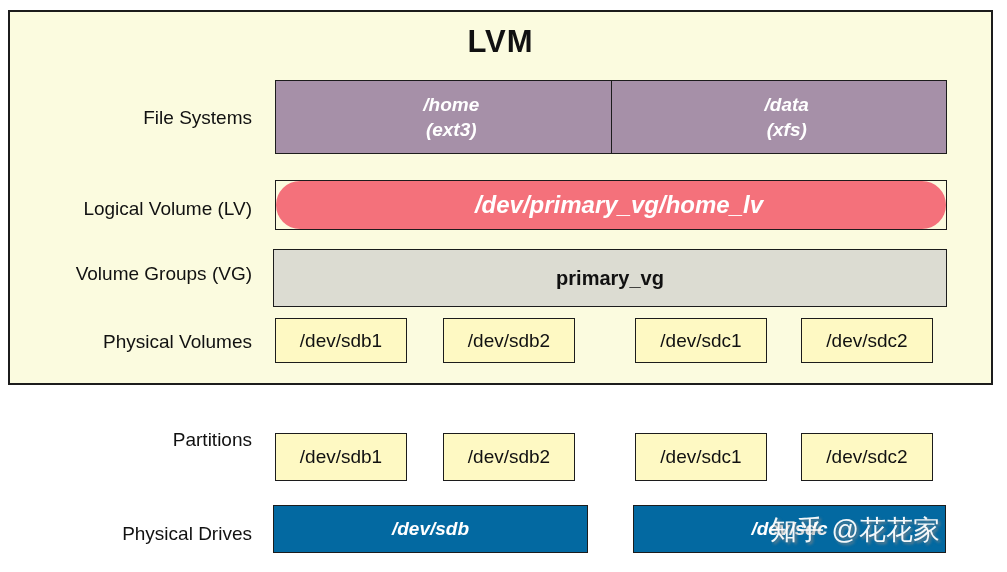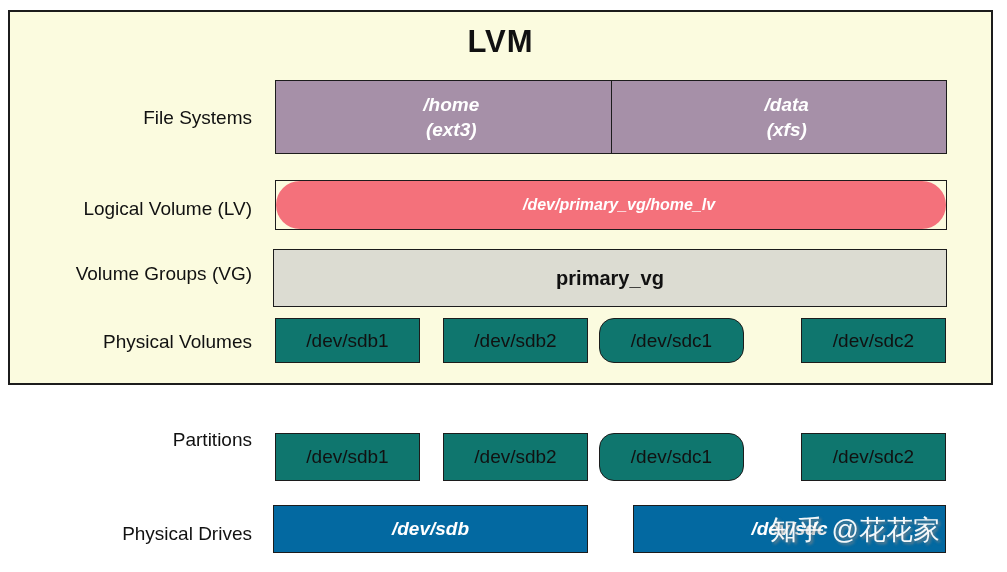--- a/index.html
+++ b/index.html
@@ -29,36 +29,36 @@
   }
   .split-row .cell {
     flex:1; display:flex; flex-direction:column;
     align-items:center; justify-content:center;
     color:#ffffff; font-weight:bold; font-style:italic;padding-left:16px;
   }
   .split-row .cell + .cell { border-left:1px solid #1c1c1c; }
   .fs-row { top:80px; height:74px; }
   .fs-row .cell { background:#a690a8; font-size:19px; line-height:25px; }
   .lv-row { top:180px; height:50px; }
-  .lv-row .cell { background:#f4717b; font-size:16px;border-radius:24px; }
+  .lv-row .cell { background:#f4717b; font-size:24px;border-radius:24px; }
   .vg-row {
     position:absolute; left:273px; top:249px; width:674px; height:58px;
     background:#dcdcd2; border:1px solid #1c1c1c;
     display:flex; align-items:center; justify-content:center;
     font-size:20px; font-weight:bold; color:#111;
   }
   .small-box {
-    position:absolute; width:145px; height:45px;
-    background:#0f766e; border:1px solid #1c1c1c;
+    position:absolute; width:132px; height:45px;
+    background:#fef9c3; border:1px solid #1c1c1c;
     display:flex; align-items:center; justify-content:center;
     font-size:19px; color:#111;
   }
   .pv-box  { top:318px; }
   .pt-box  { top:433px; height:48px; }
-  .x1 { left:275px; } .x2 { left:443px; } .x3 { left:599px;border-radius:15px; } .x4 { left:801px; }
+  .x1 { left:275px; } .x2 { left:443px; } .x3 { left:635px; } .x4 { left:801px; }
   .drive-box {
     position:absolute; top:505px; height:48px;
     background:#0369a1; border:1px solid #1c1c1c;
     display:flex; align-items:center; justify-content:center;
     color:#ffffff; font-weight:bold; font-style:italic; font-size:19px;
   }
   .drive-left  { left:273px; width:315px; }
   .drive-right { left:633px; width:313px; }
   .watermark {
     position:absolute; left:770px; top:512px; z-index:5;

